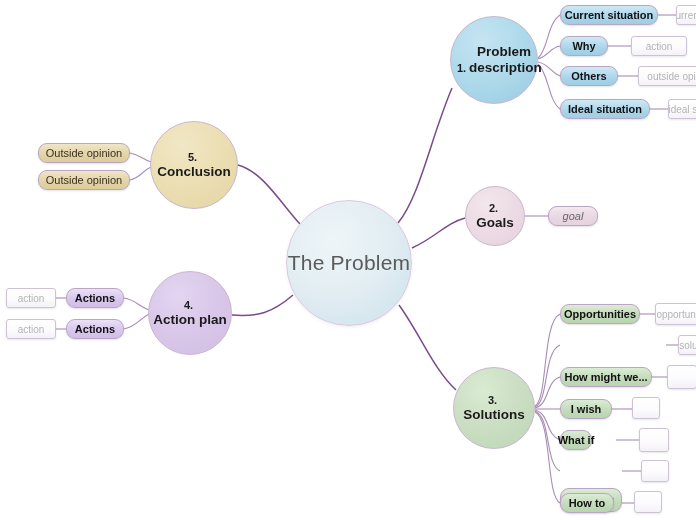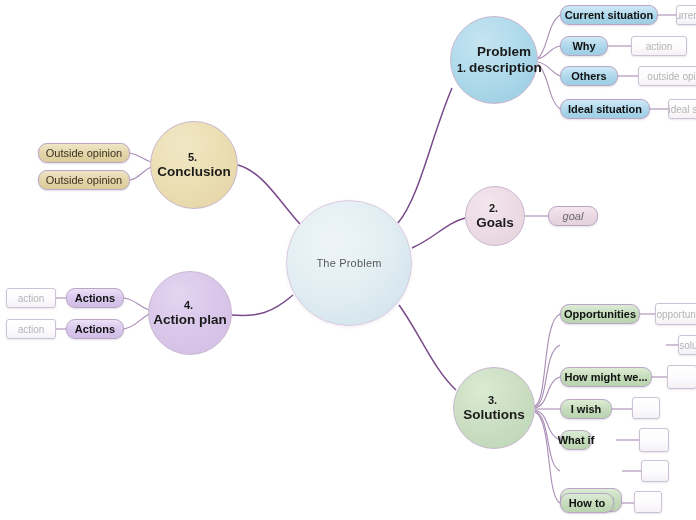--- a/index.html
+++ b/index.html
@@ -40,21 +40,21 @@
     text-align: center;
     color: #1a1a1a;
     border: 1px solid #c9b6cf;
   }
   .circle span { display: block; line-height: 1.12; }
 
   .c-root {
     background: radial-gradient(circle at 38% 32%, #eef5f8 0%, #e3eef3 45%, #d5e6ee 78%, #cfe2ec 100%);
     border: 1px solid #dcc9e0;
     color: #5a5a5a;
-    font-size: 11px;
+    font-size: 21px;
     letter-spacing: .2px;
     box-shadow: 0 1px 3px rgba(120,90,130,.12);
   }
   .c-problem {
     background: radial-gradient(circle at 36% 28%, #c6e4f1 0%, #b2dcec 40%, #a3d2e6 75%, #9ccde3 100%);
     font-size: 13.5px;
     font-weight: 600;
   }
   .c-goals {
     background: radial-gradient(circle at 36% 28%, #f3e6ec 0%, #eddce5 45%, #e7d5df 80%, #e4d2dd 100%);

